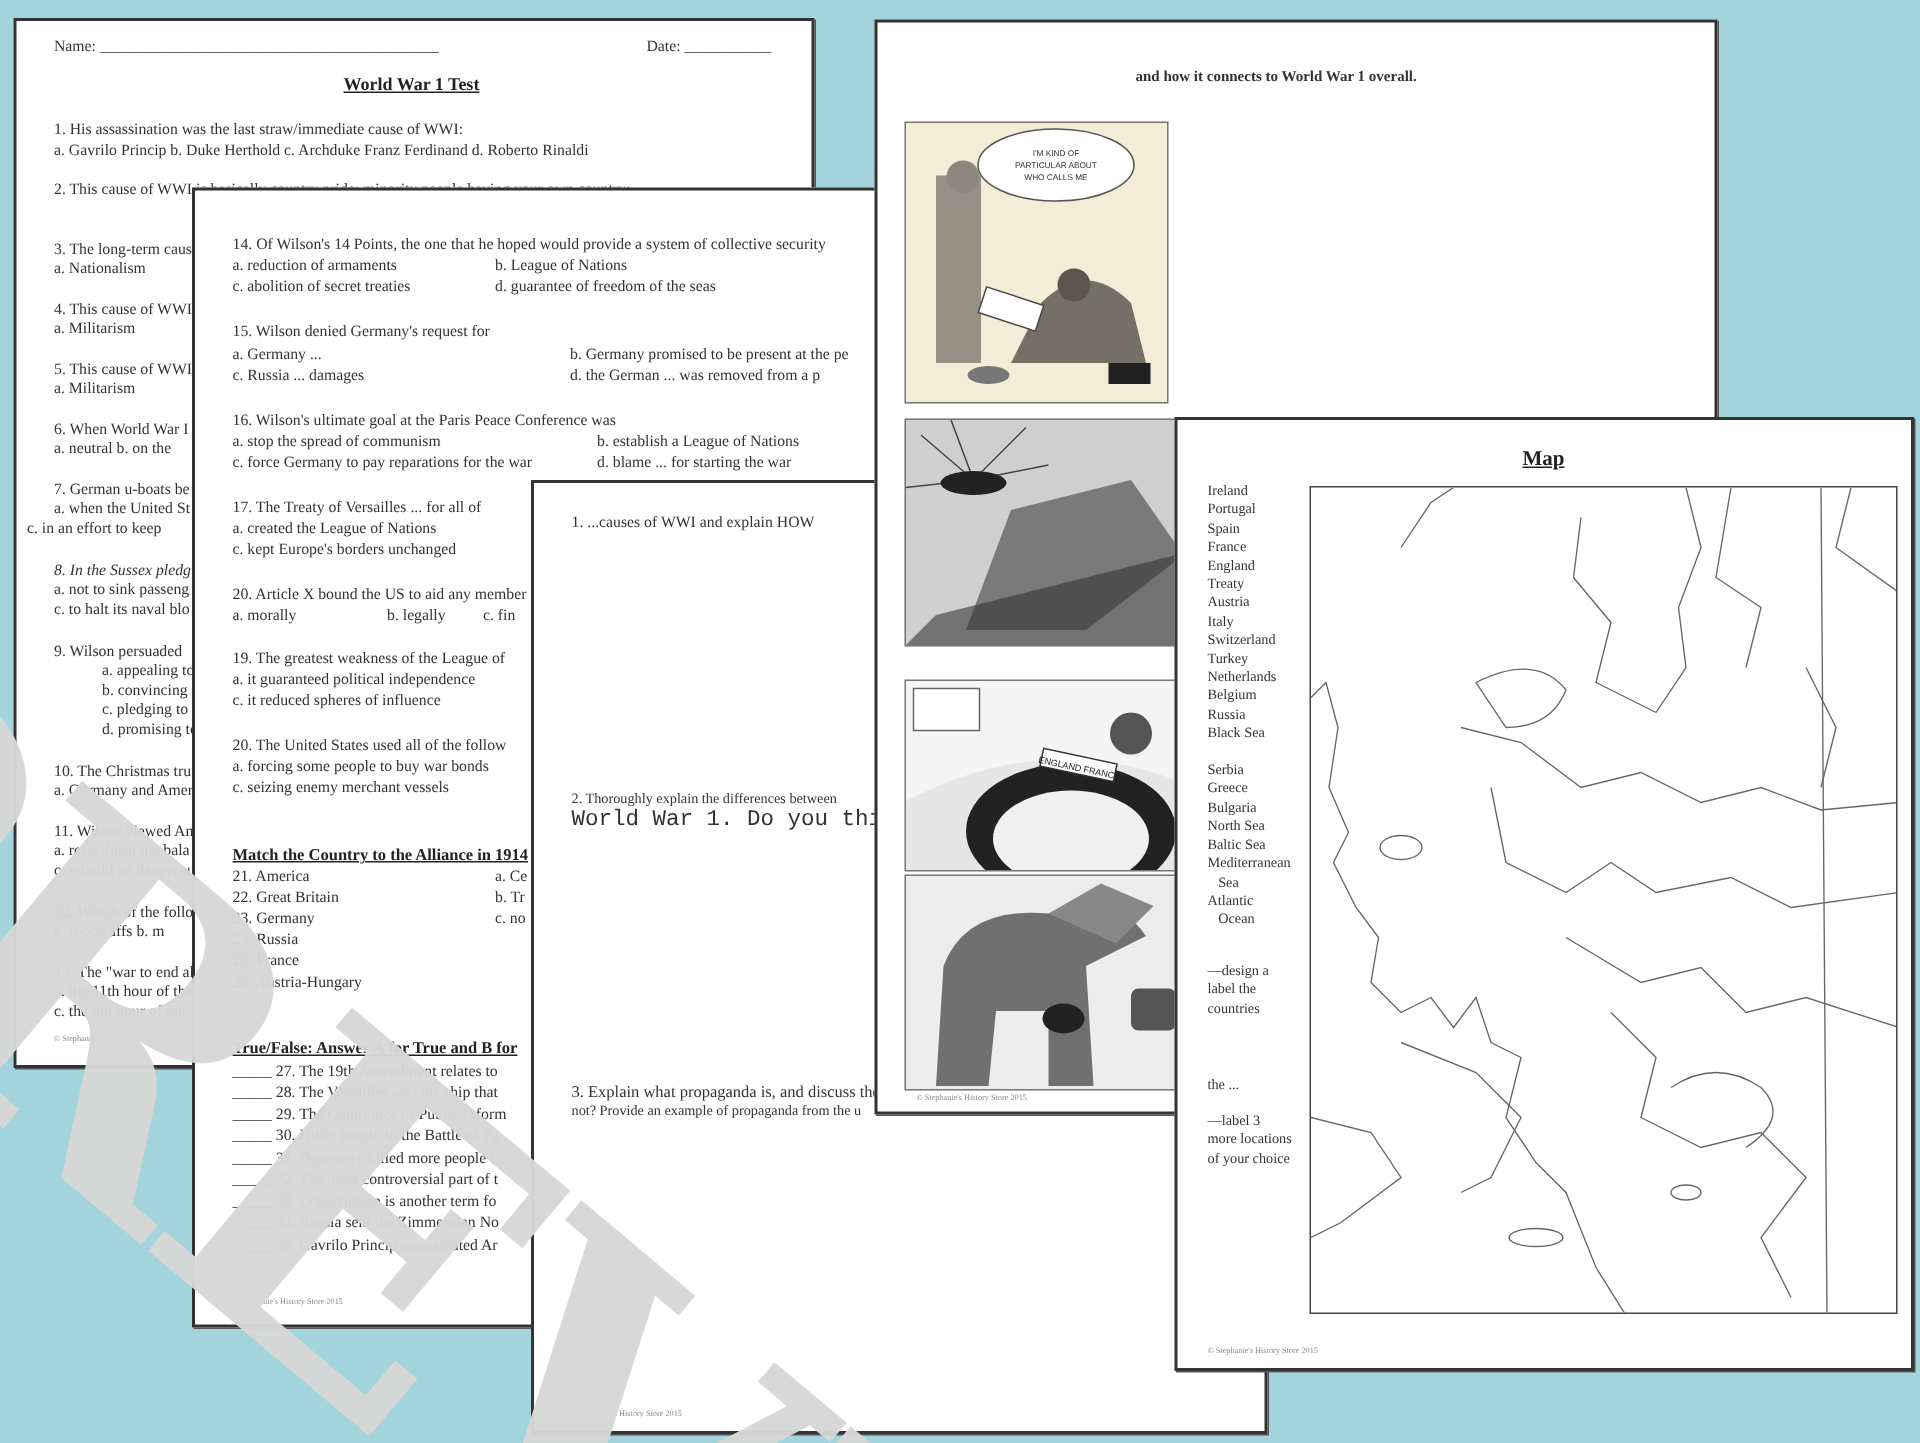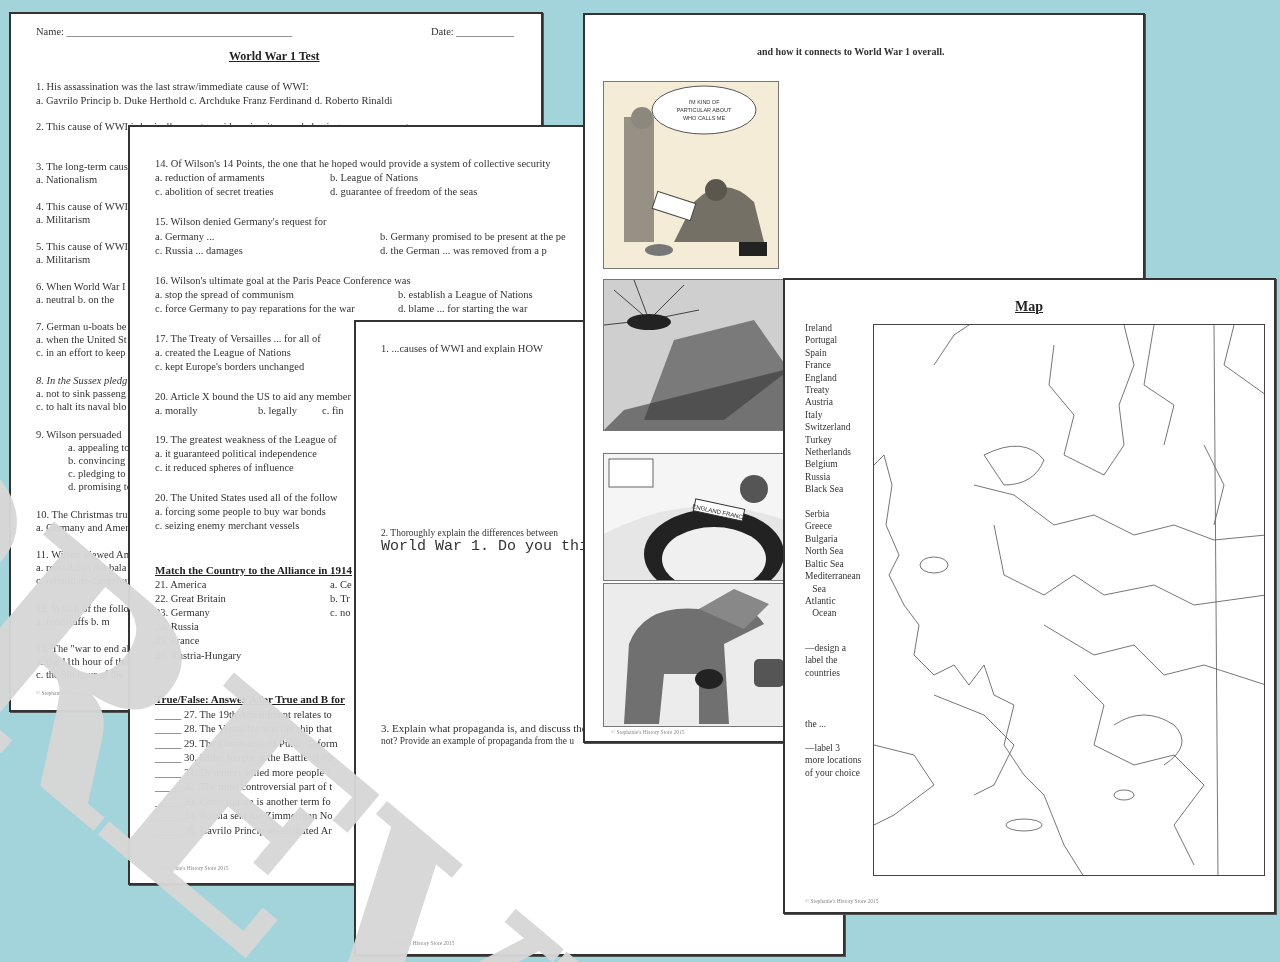--- a/index.html
+++ b/index.html
@@ -43,21 +43,21 @@
   <div class="line" style="left:25px; top:146px;">3. The long-term cause...</div>
   <div class="line" style="left:25px; top:159px;">a. Nationalism</div>
   <div class="line" style="left:25px; top:186px;">4.  This cause of WWI</div>
   <div class="line" style="left:25px; top:199px;">a. Militarism</div>
   <div class="line" style="left:25px; top:226px;">5. This cause of WWI</div>
   <div class="line" style="left:25px; top:239px;">a. Militarism</div>
   <div class="line" style="left:25px; top:266px;">6.  When World War I</div>
   <div class="line" style="left:25px; top:279px;">a. neutral        b. on the</div>
   <div class="line" style="left:25px; top:306px;">7.  German u-boats be</div>
   <div class="line" style="left:25px; top:319px;">a. when the United St</div>
-  <div class="line" style="left:25px; top:332px;">c. in an effort to keep</div>
+  <div class="line" style="left:7px; top:332px;">c. in an effort to keep</div>
   <div class="line ital" style="left:25px; top:360px;">8.  In the Sussex pledg</div>
   <div class="line" style="left:25px; top:373px;">a. not to sink passeng</div>
   <div class="line" style="left:25px; top:386px;">c. to halt its naval blo</div>
   <div class="line" style="left:25px; top:414px;">9.  Wilson persuaded</div>
   <div class="line" style="left:57px; top:427px;">a. appealing to</div>
   <div class="line" style="left:57px; top:440px;">b. convincing</div>
   <div class="line" style="left:57px; top:453px;">c. pledging to</div>
   <div class="line" style="left:57px; top:466px;">d. promising to</div>
   <div class="line" style="left:25px; top:494px;">10.  The Christmas tru</div>
   <div class="line" style="left:25px; top:507px;">a. Germany and Amer</div>

